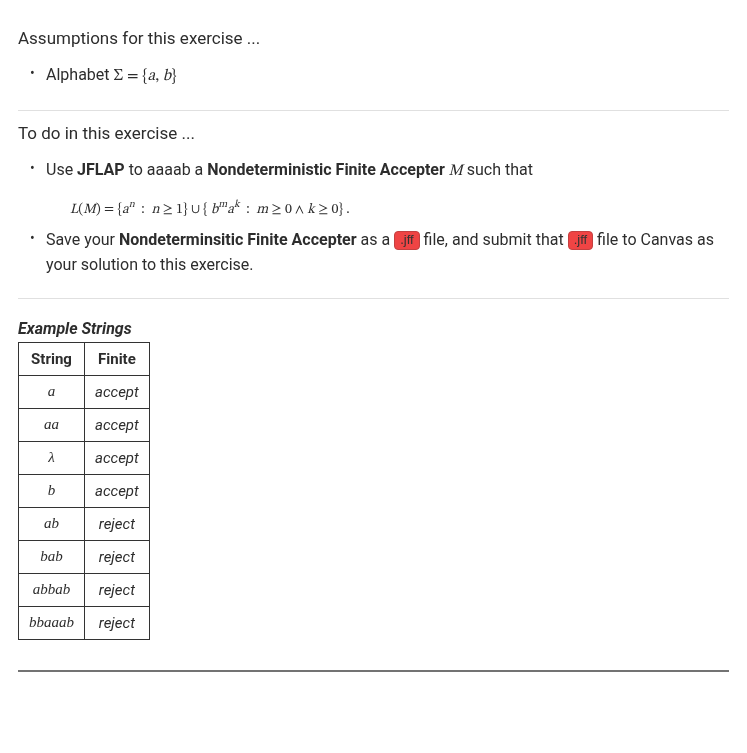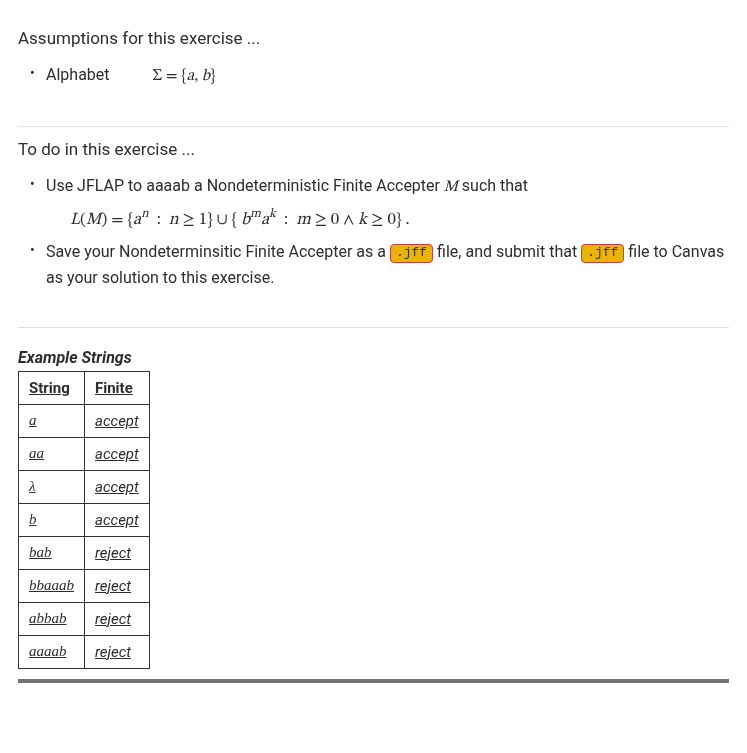--- a/index.html
+++ b/index.html
@@ -10,21 +10,21 @@
     body {
       font-family: -apple-system, BlinkMacSystemFont, "Segoe UI", Roboto, "Helvetica Neue", Arial, sans-serif;
       font-size: 16px;
       color: #2d2d2d;
       padding: 16px 18px;
       width: 747px;
       background: #fff;
     }
     .section {
       border-bottom: 1px solid #e0e0e0;
-      padding-bottom: 30px;
+      padding-bottom: 14px;
       padding-top: 12px;
     }
     .section-title {
       font-size: 17px;
       font-weight: 400;
       margin-bottom: 14px;
     }
     ul {
       list-style: none;
       padding-left: 4px;
@@ -37,82 +37,80 @@
     }
     ul li::before {
       content: "•";
       position: absolute;
       left: 8px;
       top: 0;
       font-size: 14px;
     }
     .math {
       font-family: "Cambria Math", "STIX Two Math", "Latin Modern Math", Georgia, serif;
-      margin-left: 39px;
     }
     .math-italic {
       font-family: "Cambria Math", "STIX Two Math", "Latin Modern Math", Georgia, serif;
       font-style: italic;
     }
     .code-pill {
       display: inline-block;
-      font-family: Liberation Mono, monospace;
+      font-family: Liberation Sans, sans-serif;
       font-size: 13px;
       border: 1px solid #c44040;
       border-radius: 4px;
       padding: 0 5px;
       color: #333;
-      background: #eab308;
+      background: #ef4444;
       vertical-align: middle;
       line-height: 1.3;
     }
     .bold {
-      font-weight: 400;
+      font-weight: 700;
     }
     .table-caption {
       font-style: italic;
       font-weight: 700;
       margin-bottom: 4px;
       margin-top: 6px;
       font-size: 16px;
     }
     table {
       border-collapse: collapse;
     }
     th, td {
       border: 1px solid #333;
       padding: 7px 10px;
-      text-align: left;
+      text-align: center;
       font-size: 15px;
-      text-decoration: underline;
     }
     th {
       font-weight: 700;
     }
     td.string-cell {
       font-family: "Cambria Math", Georgia, serif;
       font-style: italic;
     }
     td.result-cell {
       font-style: italic;
     }
     sup {
       font-size: 0.75em;
       vertical-align: super;
       line-height: 0;
     }
     .indent-line {
       margin-left: 24px;
-      margin-top: 6px;
+      margin-top: 14px;
       margin-bottom: 2px;
-      font-size: 17px;
+      font-size: 14px;
     }
     .last-section {
-      border-bottom: 4px solid #737373;
-      padding-bottom: 10px;
+      border-bottom: 2px solid #737373;
+      padding-bottom: 30px;
     }
     .examples-block {
       padding-top: 14px;
     }
   </style>
 </head>
 <body>
 
 <div class="section">
   <p class="section-title">Assumptions for this exercise ...</p>
@@ -158,30 +156,30 @@
         </tr>
         <tr>
           <td class="string-cell">λ</td>
           <td class="result-cell">accept</td>
         </tr>
         <tr>
           <td class="string-cell">b</td>
           <td class="result-cell">accept</td>
         </tr>
         <tr>
-          <td class="string-cell">bab</td>
+          <td class="string-cell">ab</td>
           <td class="result-cell">reject</td>
         </tr>
         <tr>
-          <td class="string-cell">bbaaab</td>
+          <td class="string-cell">bab</td>
           <td class="result-cell">reject</td>
         </tr>
         <tr>
           <td class="string-cell">abbab</td>
           <td class="result-cell">reject</td>
         </tr>
         <tr>
-          <td class="string-cell">aaaab</td>
+          <td class="string-cell">bbaaab</td>
           <td class="result-cell">reject</td>
         </tr>
       </tbody>
   </table>
 </div>
 
 </body></html>

